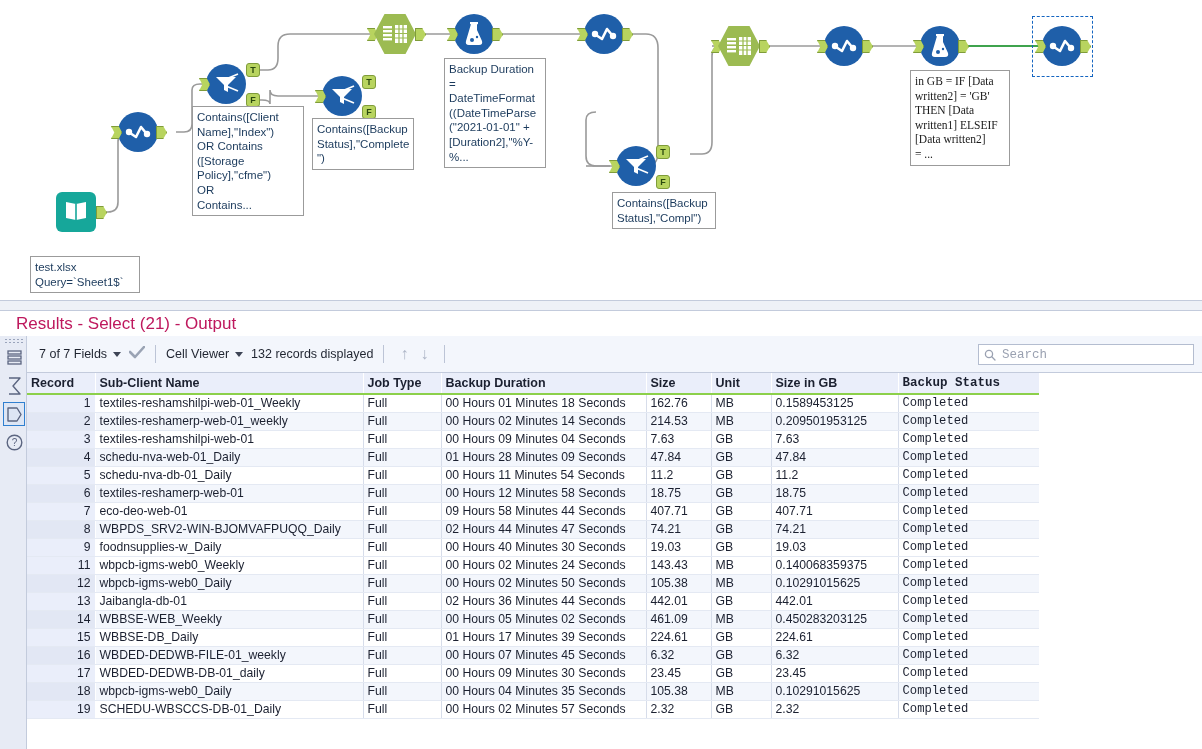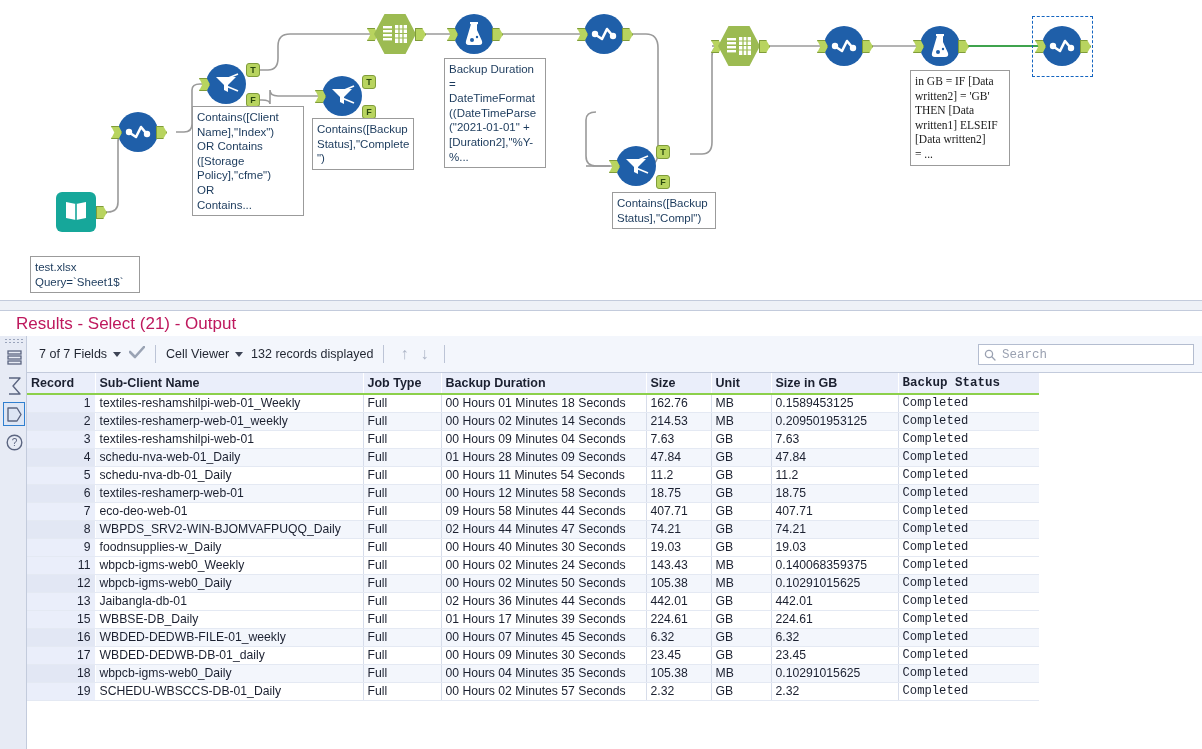--- a/index.html
+++ b/index.html
@@ -586,20 +586,30 @@
               <tr>
                 <td class="col-rec rec">13</td>
                 <td class="col-name">Jaibangla-db-01</td>
                 <td class="col-job">Full</td>
                 <td class="col-dur">02 Hours 36 Minutes 44 Seconds</td>
                 <td class="col-size">442.01</td>
                 <td class="col-unit">GB</td>
                 <td class="col-gb">442.01</td>
                 <td class="col-stat">Completed</td>
               </tr>
+              <tr class="alt">
+                <td class="col-rec rec">14</td>
+                <td class="col-name">WBBSE-WEB_Weekly</td>
+                <td class="col-job">Full</td>
+                <td class="col-dur">00 Hours 05 Minutes 02 Seconds</td>
+                <td class="col-size">461.09</td>
+                <td class="col-unit">MB</td>
+                <td class="col-gb">0.450283203125</td>
+                <td class="col-stat">Completed</td>
+              </tr>
               <tr>
                 <td class="col-rec rec">15</td>
                 <td class="col-name">WBBSE-DB_Daily</td>
                 <td class="col-job">Full</td>
                 <td class="col-dur">01 Hours 17 Minutes 39 Seconds</td>
                 <td class="col-size">224.61</td>
                 <td class="col-unit">GB</td>
                 <td class="col-gb">224.61</td>
                 <td class="col-stat">Completed</td>
               </tr>

